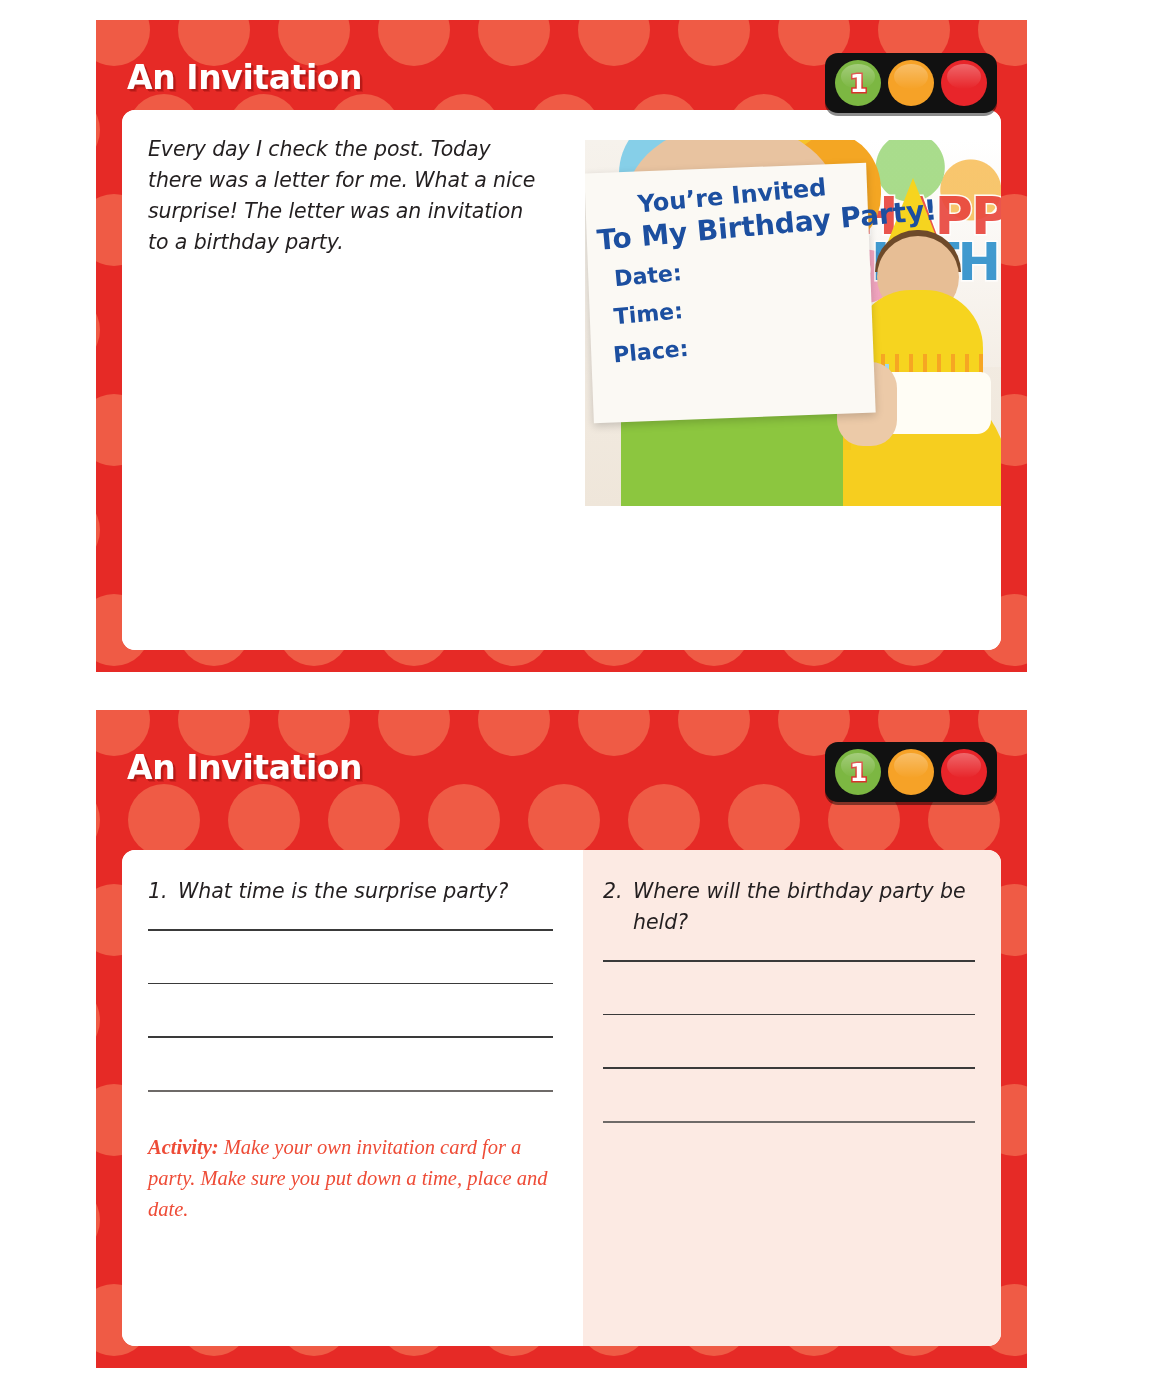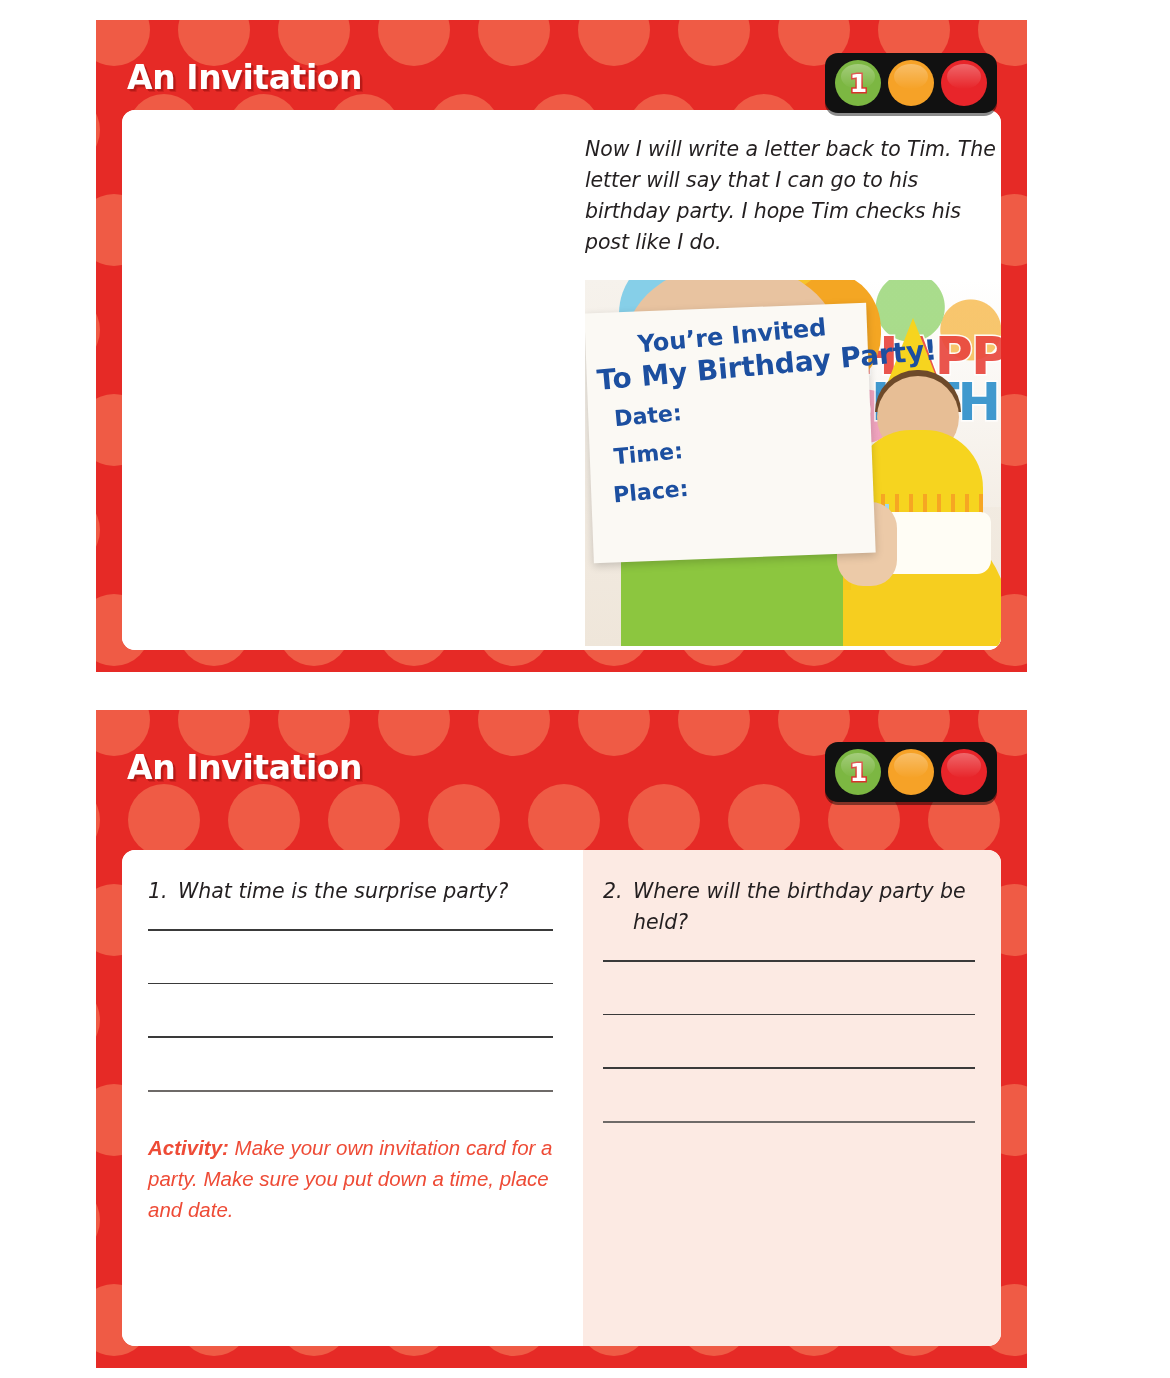--- a/index.html
+++ b/index.html
@@ -317,21 +317,21 @@
   .ans-line {
     height:1.7px;
     background:#3A3A3A;
     margin-top:52px;
   }
   .ans-line.first { margin-top:22px; }
   .ans-line.faded { background:#6E6A68; height:1.7px; }
 
   .activity {
     margin-top:40px;
-    font-family:Liberation Sans, sans-serif;
+    font-family:Liberation Serif, serif;
     font-size:20.5px;
     line-height:31px;
     color:#EE4B36;
     font-style:italic;
   }
   .activity b { font-weight:bold; font-style:italic; }
 </style>
 </head>
 <body>
 
@@ -420,24 +420,24 @@
       <div class="lamp green">
         <span class="num">1</span>
       </div>
       <div class="lamp orange"></div>
       <div class="lamp red"></div>
     </div>
 
     <div class="panel-wrap">
 
       <div class="panel white left">
+        <p class="story-p">Every day I check the post. Today there was a letter for me. What a nice surprise! The letter was an invitation to a birthday party.</p>
       </div>
 
       <div class="panel white right">
-        <p class="story-p">Now I will write a letter back to Tim. The letter will say that I can go to his birthday party. I hope Tim checks his post like I do.</p>
 
         <div class="photo">
           <div class="ph-bg"></div>
           <div class="ph-backdrop"></div>
           <div class="ph-happy">HAPP</div>
           <div class="ph-happy2">BIRTH</div>
 
           <div class="ph-balloon b1"></div>
           <div class="ph-balloon b2"></div>
           <div class="ph-balloon b3"></div>

